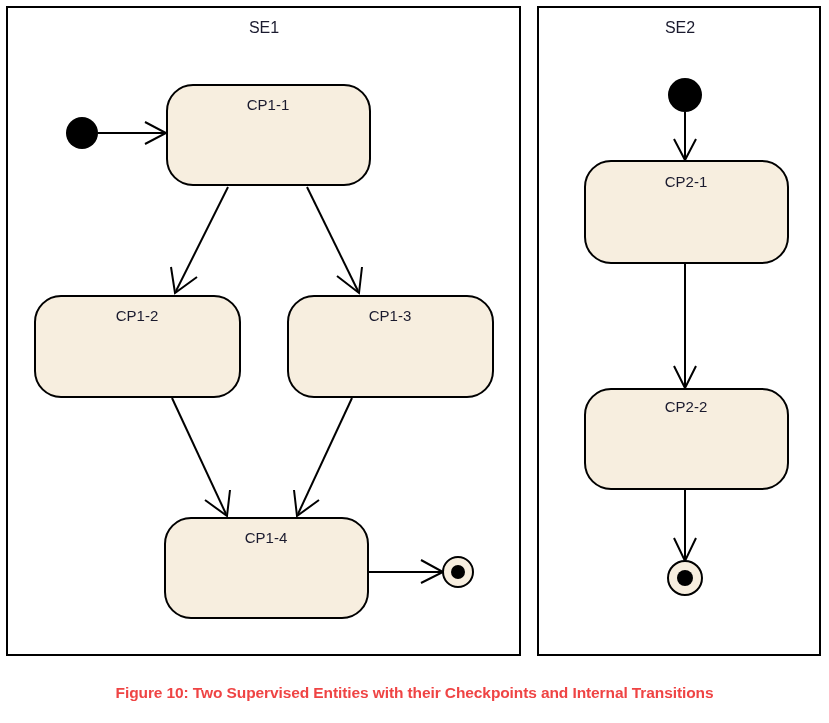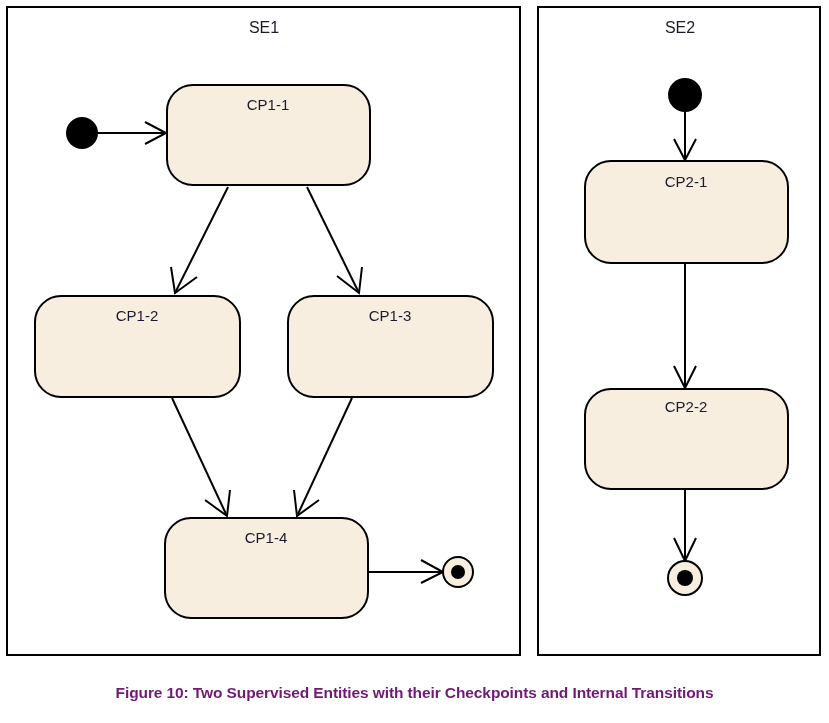--- a/index.html
+++ b/index.html
@@ -37,21 +37,21 @@
   }
   .caption-text {
     position: absolute;
     left: 0;
     top: 684px;
     width: 829px;
     text-align: center;
     font-family: "Liberation Sans", sans-serif;
     font-size: 15.5px;
     font-weight: bold;
-    color: #701a75;
+    color: #ef4444;
     letter-spacing: -0.1px;
   }
 </style>
 </head>
 <body>
 
 <div id="figure-root">
 
   <svg id="diagram-svg" viewBox="0 0 829 723">
 

